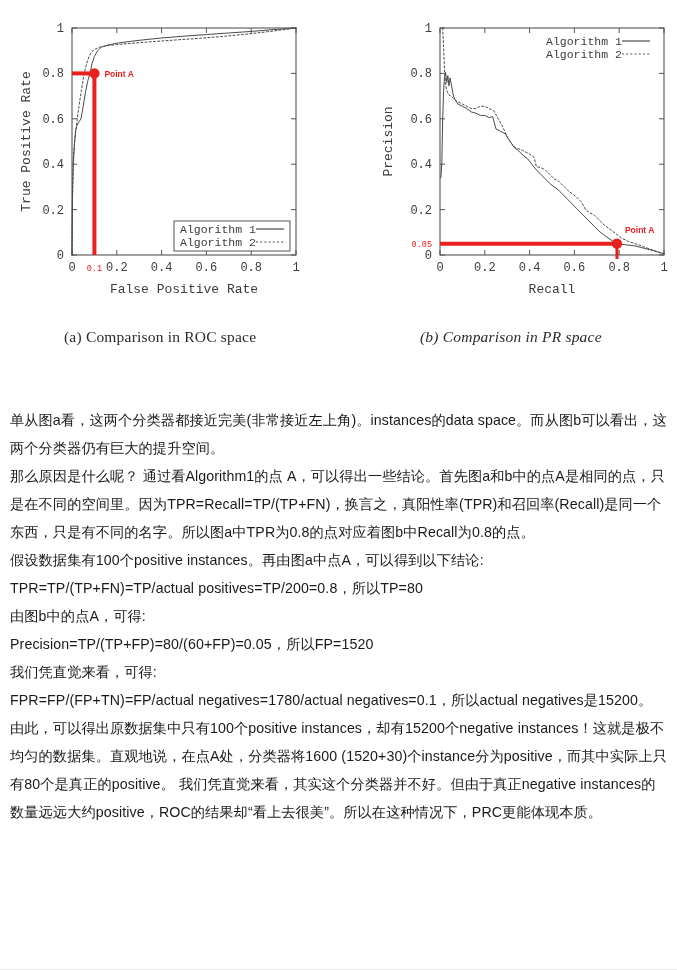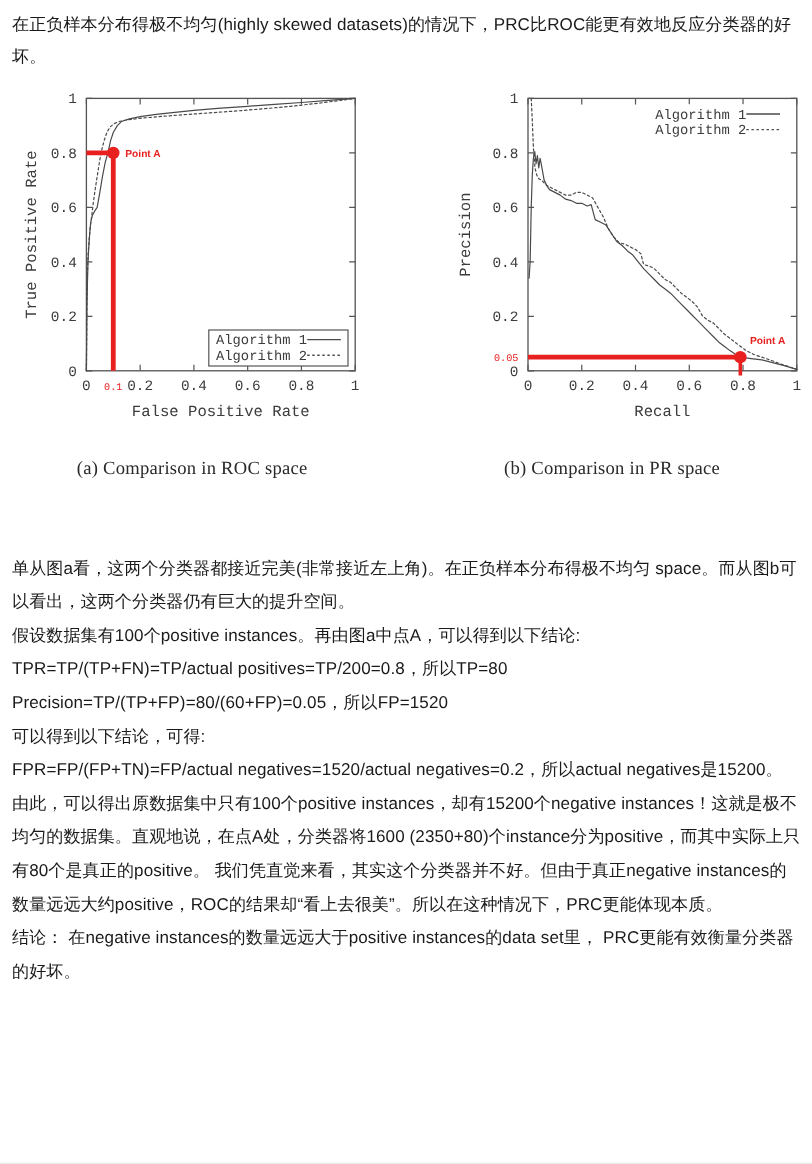--- a/index.html
+++ b/index.html
@@ -56,21 +56,21 @@
   }
   .caption {
     position: absolute;
     top: 0;
     font-family: "Liberation Serif", serif;
     font-size: 15.5px;
     color: #2a2a2a;
     letter-spacing: 0.2px;
   }
   .cap-a { left: 64px; }
-  .cap-b { left: 420px; }
+  .cap-b { left: 420px; font-style: italic; }
 
   
   .body-text {
     padding: 0 10px;
     margin-top: 44px;
     font-size: 14.2px;
     line-height: 28px;
     letter-spacing: 0.1px;
   }
   .body-text p { margin: 0; }
@@ -83,21 +83,20 @@
     height: 1px;
     background: #e8e8e8;
   }
 </style>
 </head>
 <body>
 
 <div class="page">
 
   <div class="intro">
-    <p>在正负样本分布得极不均匀(highly skewed datasets)的情况下，PRC比ROC能更有效地反应分类器的好坏。</p>
   </div>
 
   <div class="figures">
 
     <div class="fig fig-a">
       <div class="chart-wrap">
         <svg class="chart-svg" id="svg-roc" width="320" height="292" viewBox="0 0 320 292">
             <rect x="58" y="10" width="224" height="227" fill="none" stroke="#555555" stroke-width="1.1"></rect>
             <line x1="58" y1="237" x2="58" y2="232" stroke="#555555" stroke-width="1"></line>
             <line x1="58" y1="10" x2="58" y2="15" stroke="#555555" stroke-width="1"></line>
@@ -212,24 +211,25 @@
     </div>
 
   </div>
 
   <div class="captions">
     <div class="caption cap-a">(a) Comparison in ROC space</div>
     <div class="caption cap-b">(b) Comparison in PR space</div>
   </div>
 
   <div class="body-text">
-    <p>单从图a看，这两个分类器都接近完美(非常接近左上角)。在正负样本分布得极不均匀 space。而从图b可以看出，这两个分类器仍有巨大的提升空间。</p>
+    <p>单从图a看，这两个分类器都接近完美(非常接近左上角)。instances的data space。而从图b可以看出，这两个分类器仍有巨大的提升空间。</p>
+    <p>那么原因是什么呢？ 通过看Algorithm1的点 A，可以得出一些结论。首先图a和b中的点A是相同的点，只是在不同的空间里。因为TPR=Recall=TP/(TP+FN)，换言之，真阳性率(TPR)和召回率(Recall)是同一个东西，只是有不同的名字。所以图a中TPR为0.8的点对应着图b中Recall为0.8的点。</p>
     <p>假设数据集有100个positive instances。再由图a中点A，可以得到以下结论:</p>
     <p>TPR=TP/(TP+FN)=TP/actual positives=TP/200=0.8，所以TP=80</p>
+    <p>由图b中的点A，可得:</p>
     <p>Precision=TP/(TP+FP)=80/(60+FP)=0.05，所以FP=1520</p>
-    <p>可以得到以下结论，可得:</p>
-    <p>FPR=FP/(FP+TN)=FP/actual negatives=1520/actual negatives=0.2，所以actual negatives是15200。</p>
-    <p>由此，可以得出原数据集中只有100个positive instances，却有15200个negative instances！这就是极不均匀的数据集。直观地说，在点A处，分类器将1600 (2350+80)个instance分为positive，而其中实际上只有80个是真正的positive。 我们凭直觉来看，其实这个分类器并不好。但由于真正negative instances的数量远远大约positive，ROC的结果却“看上去很美”。所以在这种情况下，PRC更能体现本质。</p>
-    <p>结论： 在negative instances的数量远远大于positive instances的data set里， PRC更能有效衡量分类器的好坏。</p>
+    <p>我们凭直觉来看，可得:</p>
+    <p>FPR=FP/(FP+TN)=FP/actual negatives=1780/actual negatives=0.1，所以actual negatives是15200。</p>
+    <p>由此，可以得出原数据集中只有100个positive instances，却有15200个negative instances！这就是极不均匀的数据集。直观地说，在点A处，分类器将1600 (1520+30)个instance分为positive，而其中实际上只有80个是真正的positive。 我们凭直觉来看，其实这个分类器并不好。但由于真正negative instances的数量远远大约positive，ROC的结果却“看上去很美”。所以在这种情况下，PRC更能体现本质。</p>
   </div>
 
   <div class="bottom-rule"></div>
 </div>
 
 </body></html>

